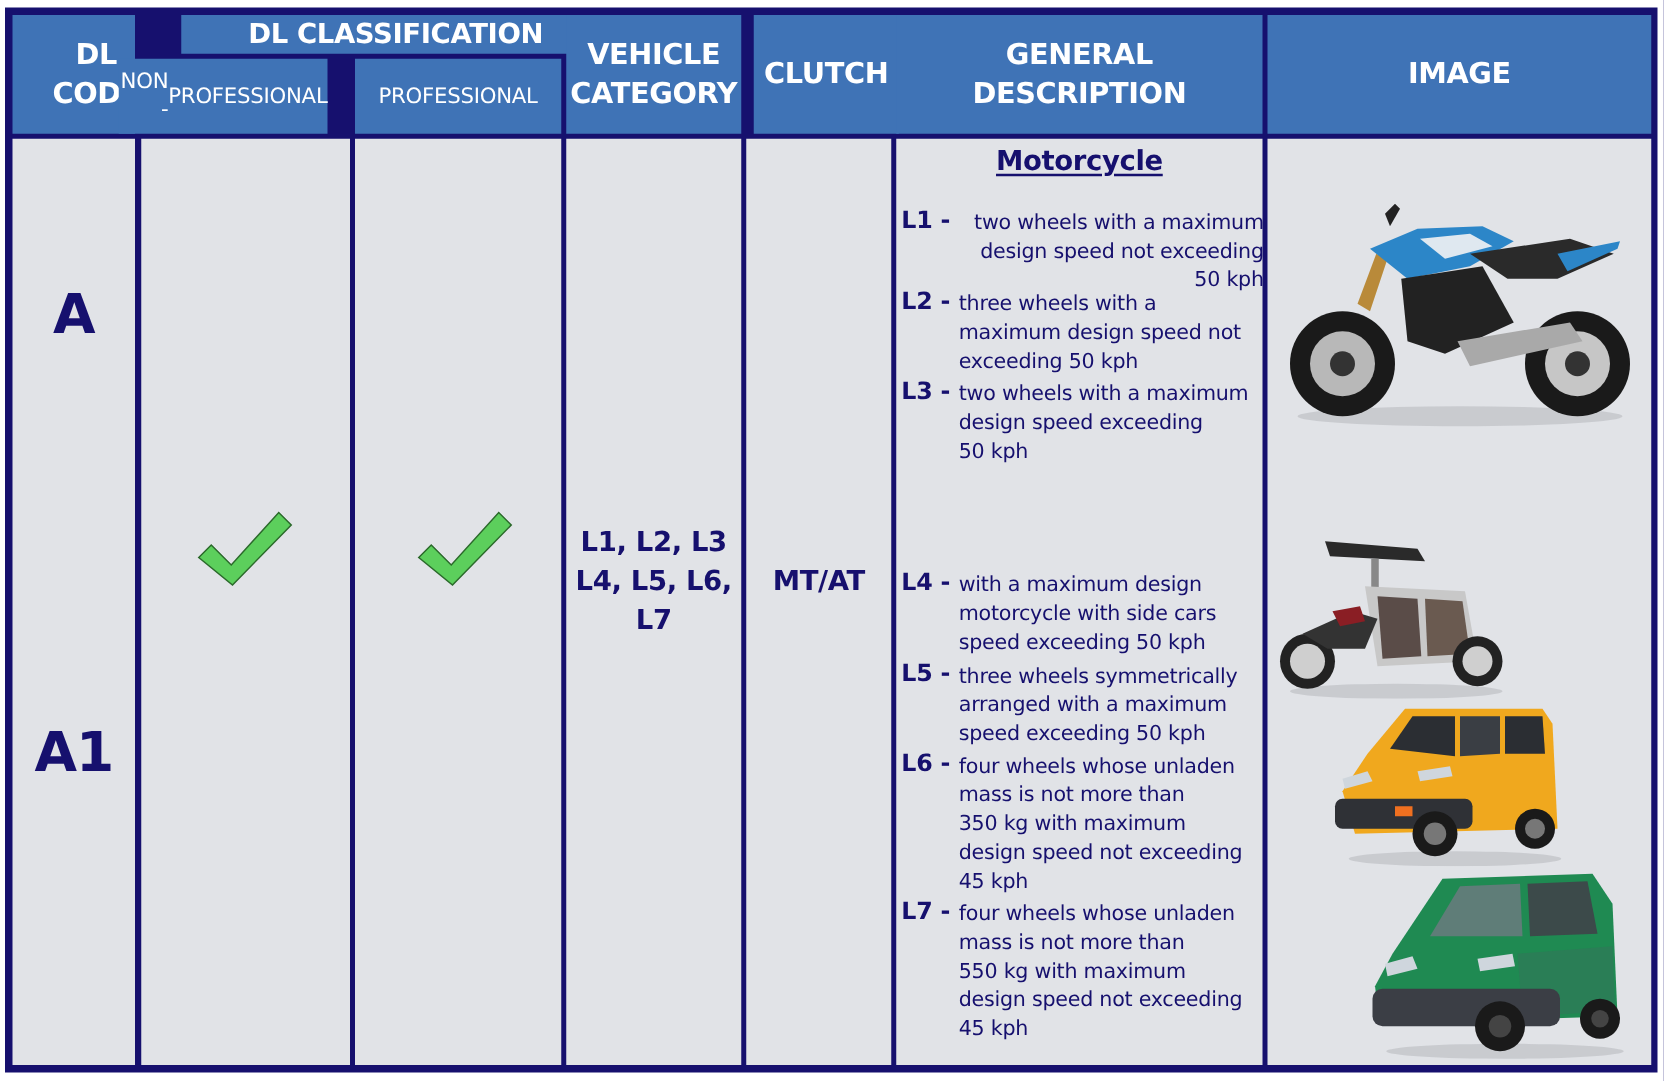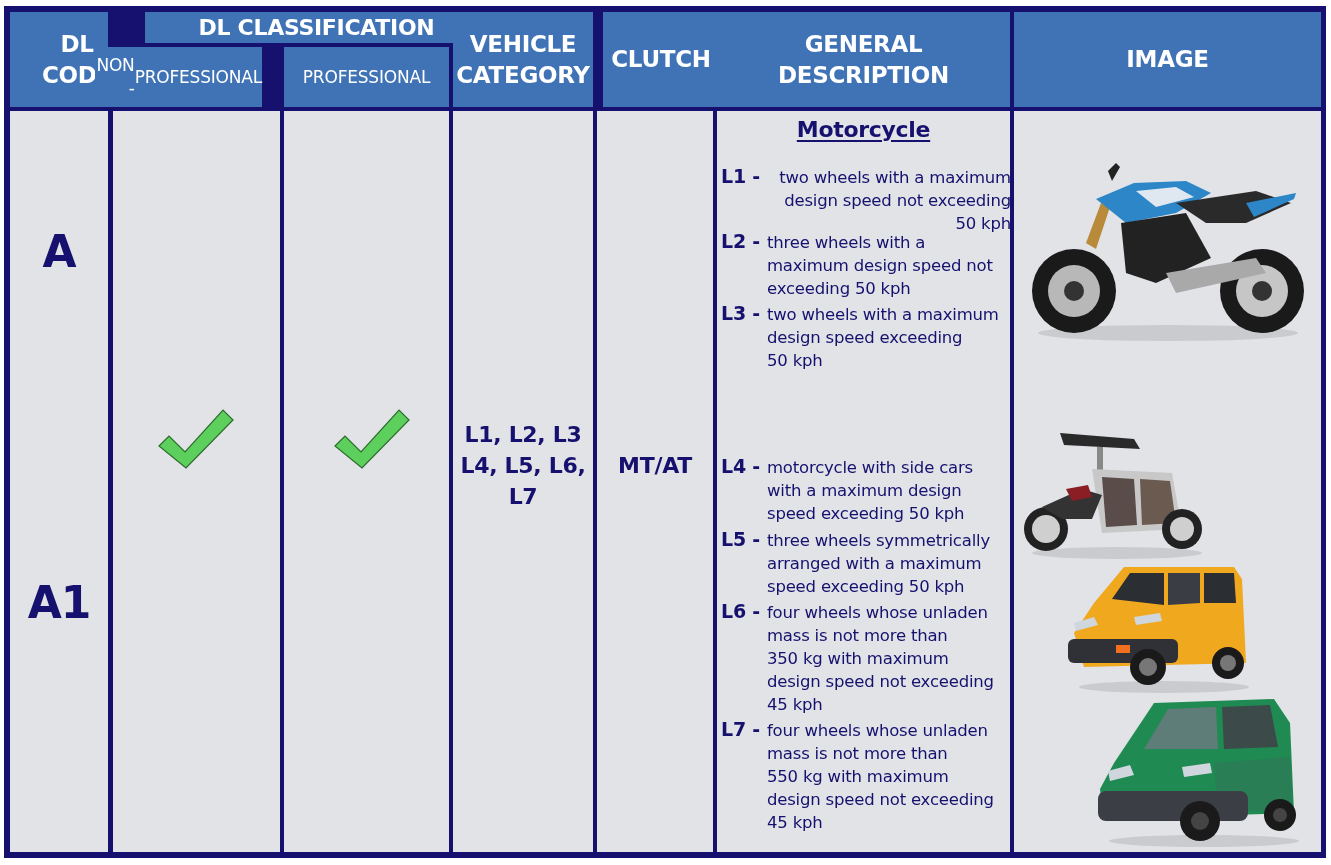--- a/index.html
+++ b/index.html
@@ -126,22 +126,22 @@
   <div class="item" style="top:192px;">
     <span class="code">L3 -</span>
     <span class="txt">two wheels with a maximum</span>
     <span class="txt">design speed exceeding</span>
     <span class="txt">50 kph</span>
   </div>
 
 
   <div class="item" style="top:345px;">
     <span class="code">L4 -</span>
+    <span class="txt">with a maximum design</span>
     <span class="txt">motorcycle with side cars</span>
-    <span class="txt">with a maximum design</span>
     <span class="txt">speed exceeding 50 kph</span>
   </div>
 
   <div class="item" style="top:418px;">
     <span class="code">L5 -</span>
     <span class="txt">three wheels symmetrically</span>
     <span class="txt">arranged with a maximum</span>
     <span class="txt">speed exceeding 50 kph</span>
   </div>
 

